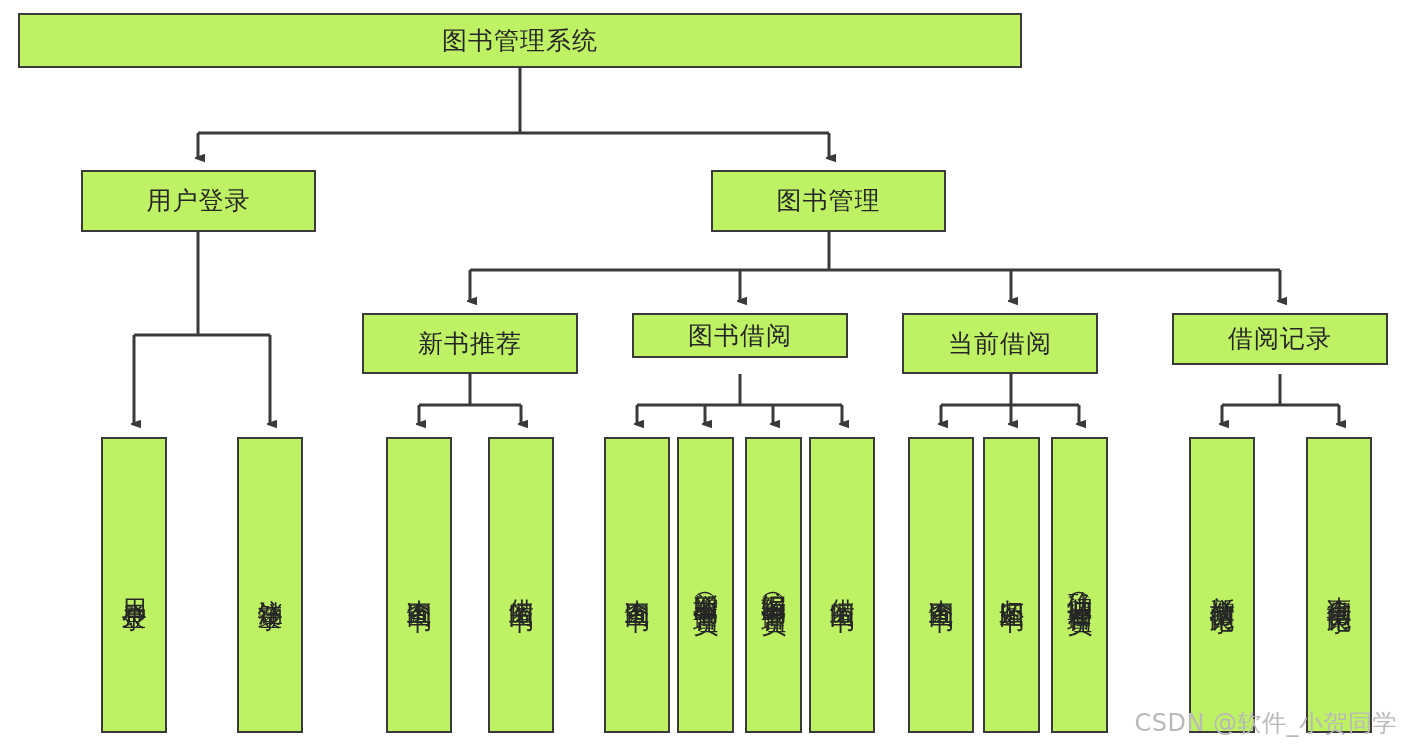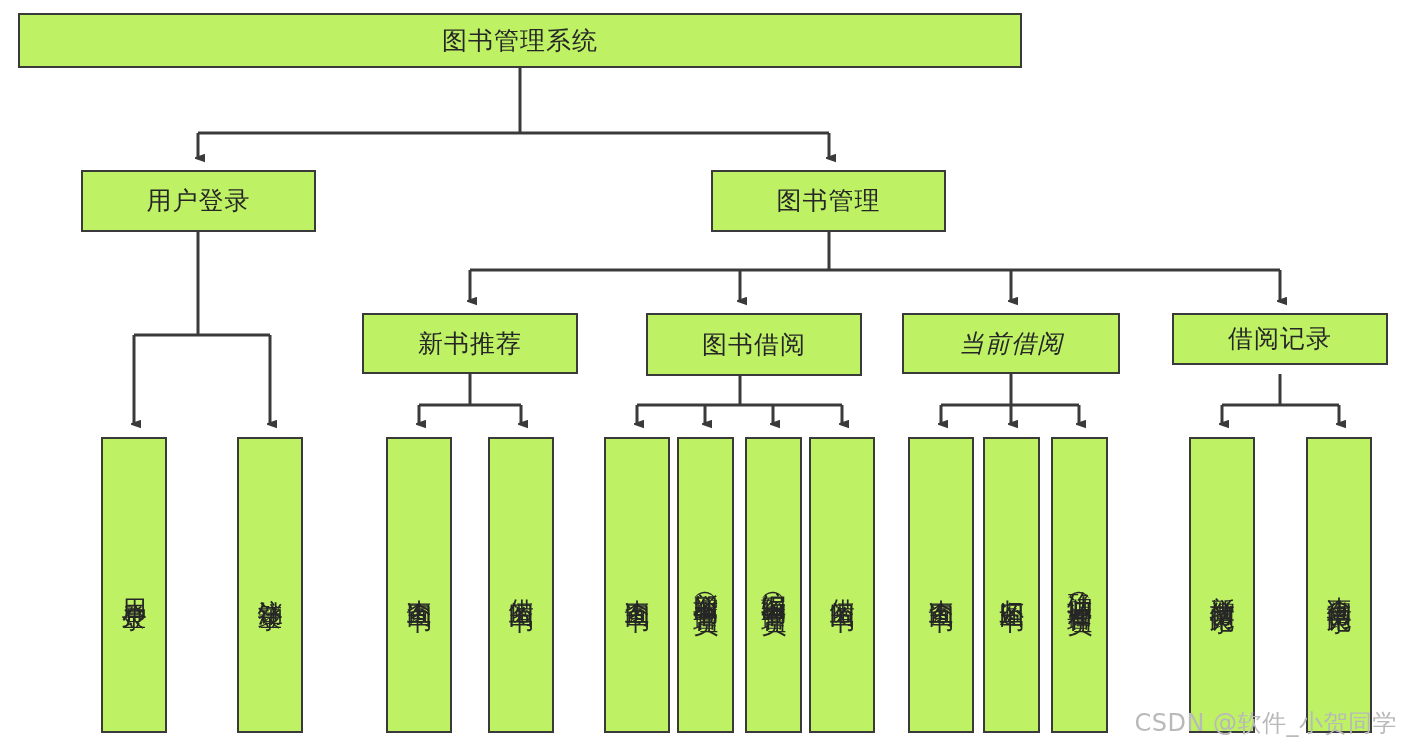--- a/index.html
+++ b/index.html
@@ -130,24 +130,24 @@
   <div class="node horiz" style="left:81px; top:170px; width:235px; height:62px;">
     <span>用户登录</span>
   </div>
   <div class="node horiz" style="left:711px; top:170px; width:235px; height:62px;">
     <span>图书管理</span>
   </div>
 
   <div class="node horiz" style="left:362px; top:313px; width:216px; height:61px;">
     <span>新书推荐</span>
   </div>
-  <div class="node horiz" style="left:632px; top:313px; width:216px; height:63px;margin-left:14px;">
+  <div class="node horiz" style="left:632px; top:313px; width:216px; height:45px;">
     <span>图书借阅</span>
   </div>
-  <div class="node horiz" style="left:902px; top:313px; width:218px; height:61px;font-style:italic;">
+  <div class="node horiz" style="left:902px; top:313px; width:196px; height:61px;">
     <span>当前借阅</span>
   </div>
   <div class="node horiz" style="left:1172px; top:313px; width:216px; height:52px;">
     <span>借阅记录</span>
   </div>
 
   <div class="node vert" style="left:101px; top:437px; width:66px; height:296px;">
     <span class="vlabel">用户登录</span>
   </div>
   <div class="node vert" style="left:237px; top:437px; width:66px; height:296px;">

